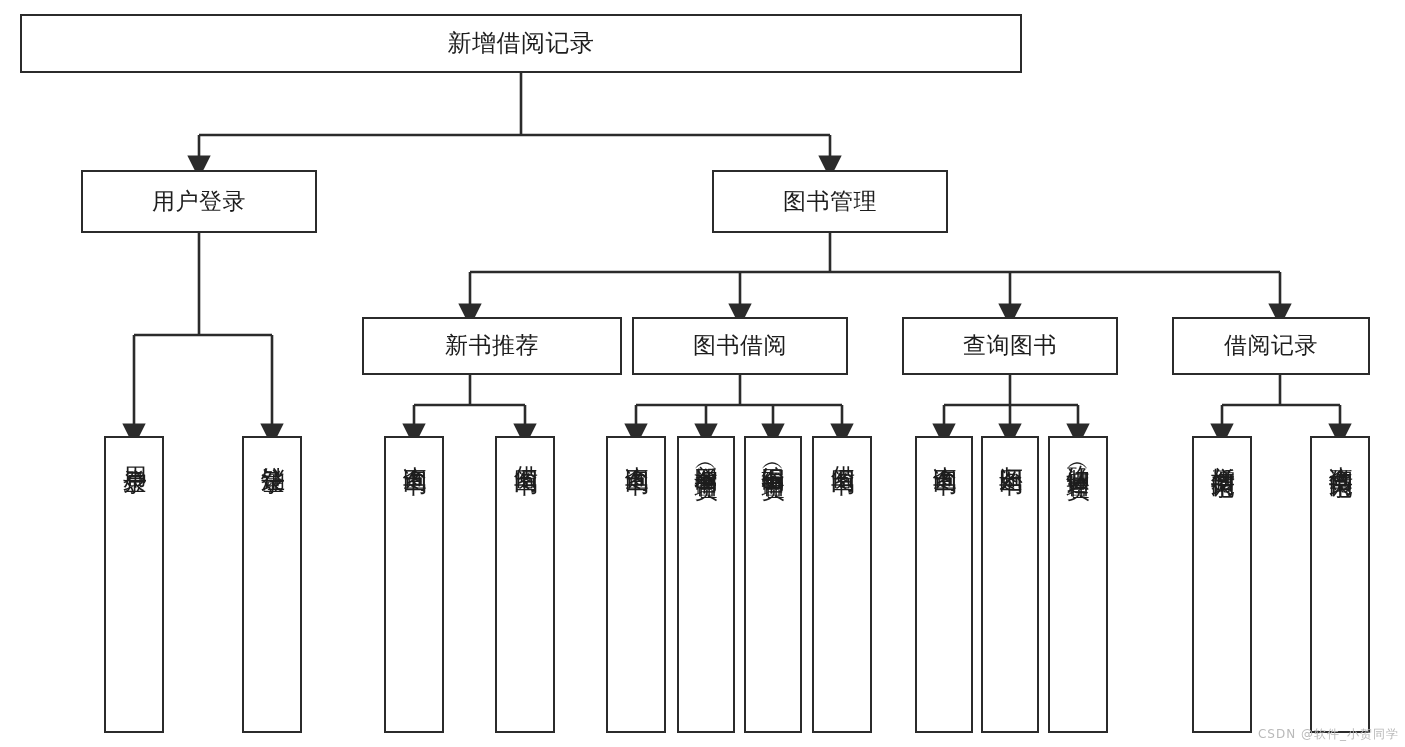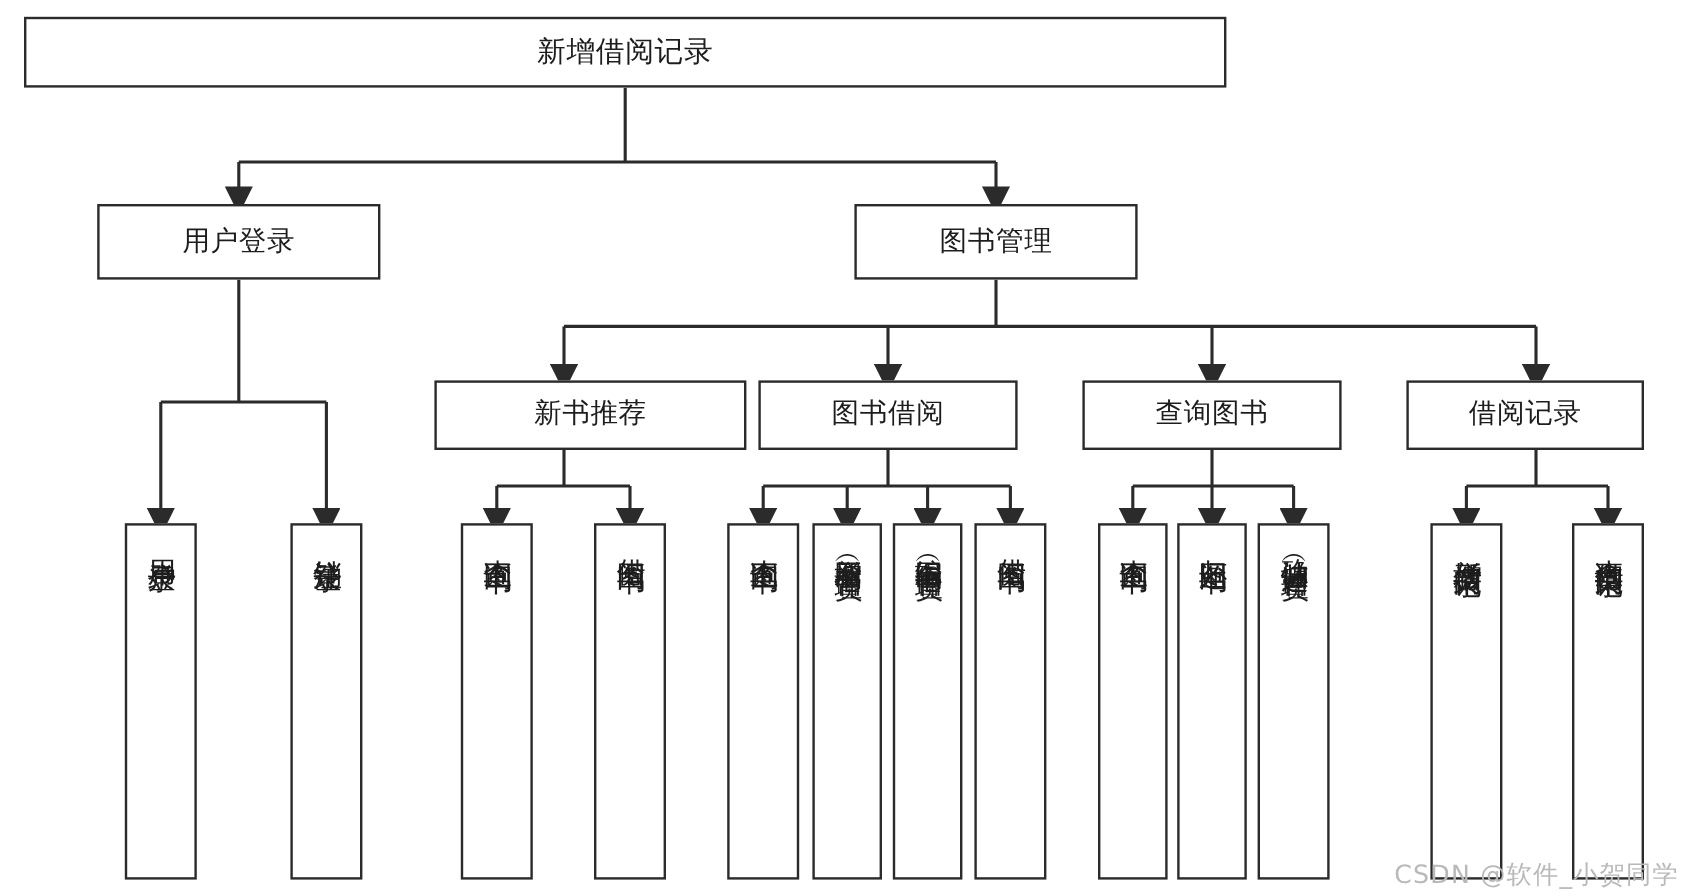--- a/index.html
+++ b/index.html
@@ -64,21 +64,21 @@
     letter-spacing: 2px;
     white-space: nowrap;
   }
   .node.v.tall .label {
     font-size: 23px;
   }
   .watermark {
     position: absolute;
     right: 6px;
     bottom: 4px;
-    font-size: 21px;
+    font-size: 12px;
     color: #b9b9b9;
     letter-spacing: 1px;
     z-index: 5;
     white-space: nowrap;
   }
 </style>
 </head>
 <body>
 
 <div id="canvas">

